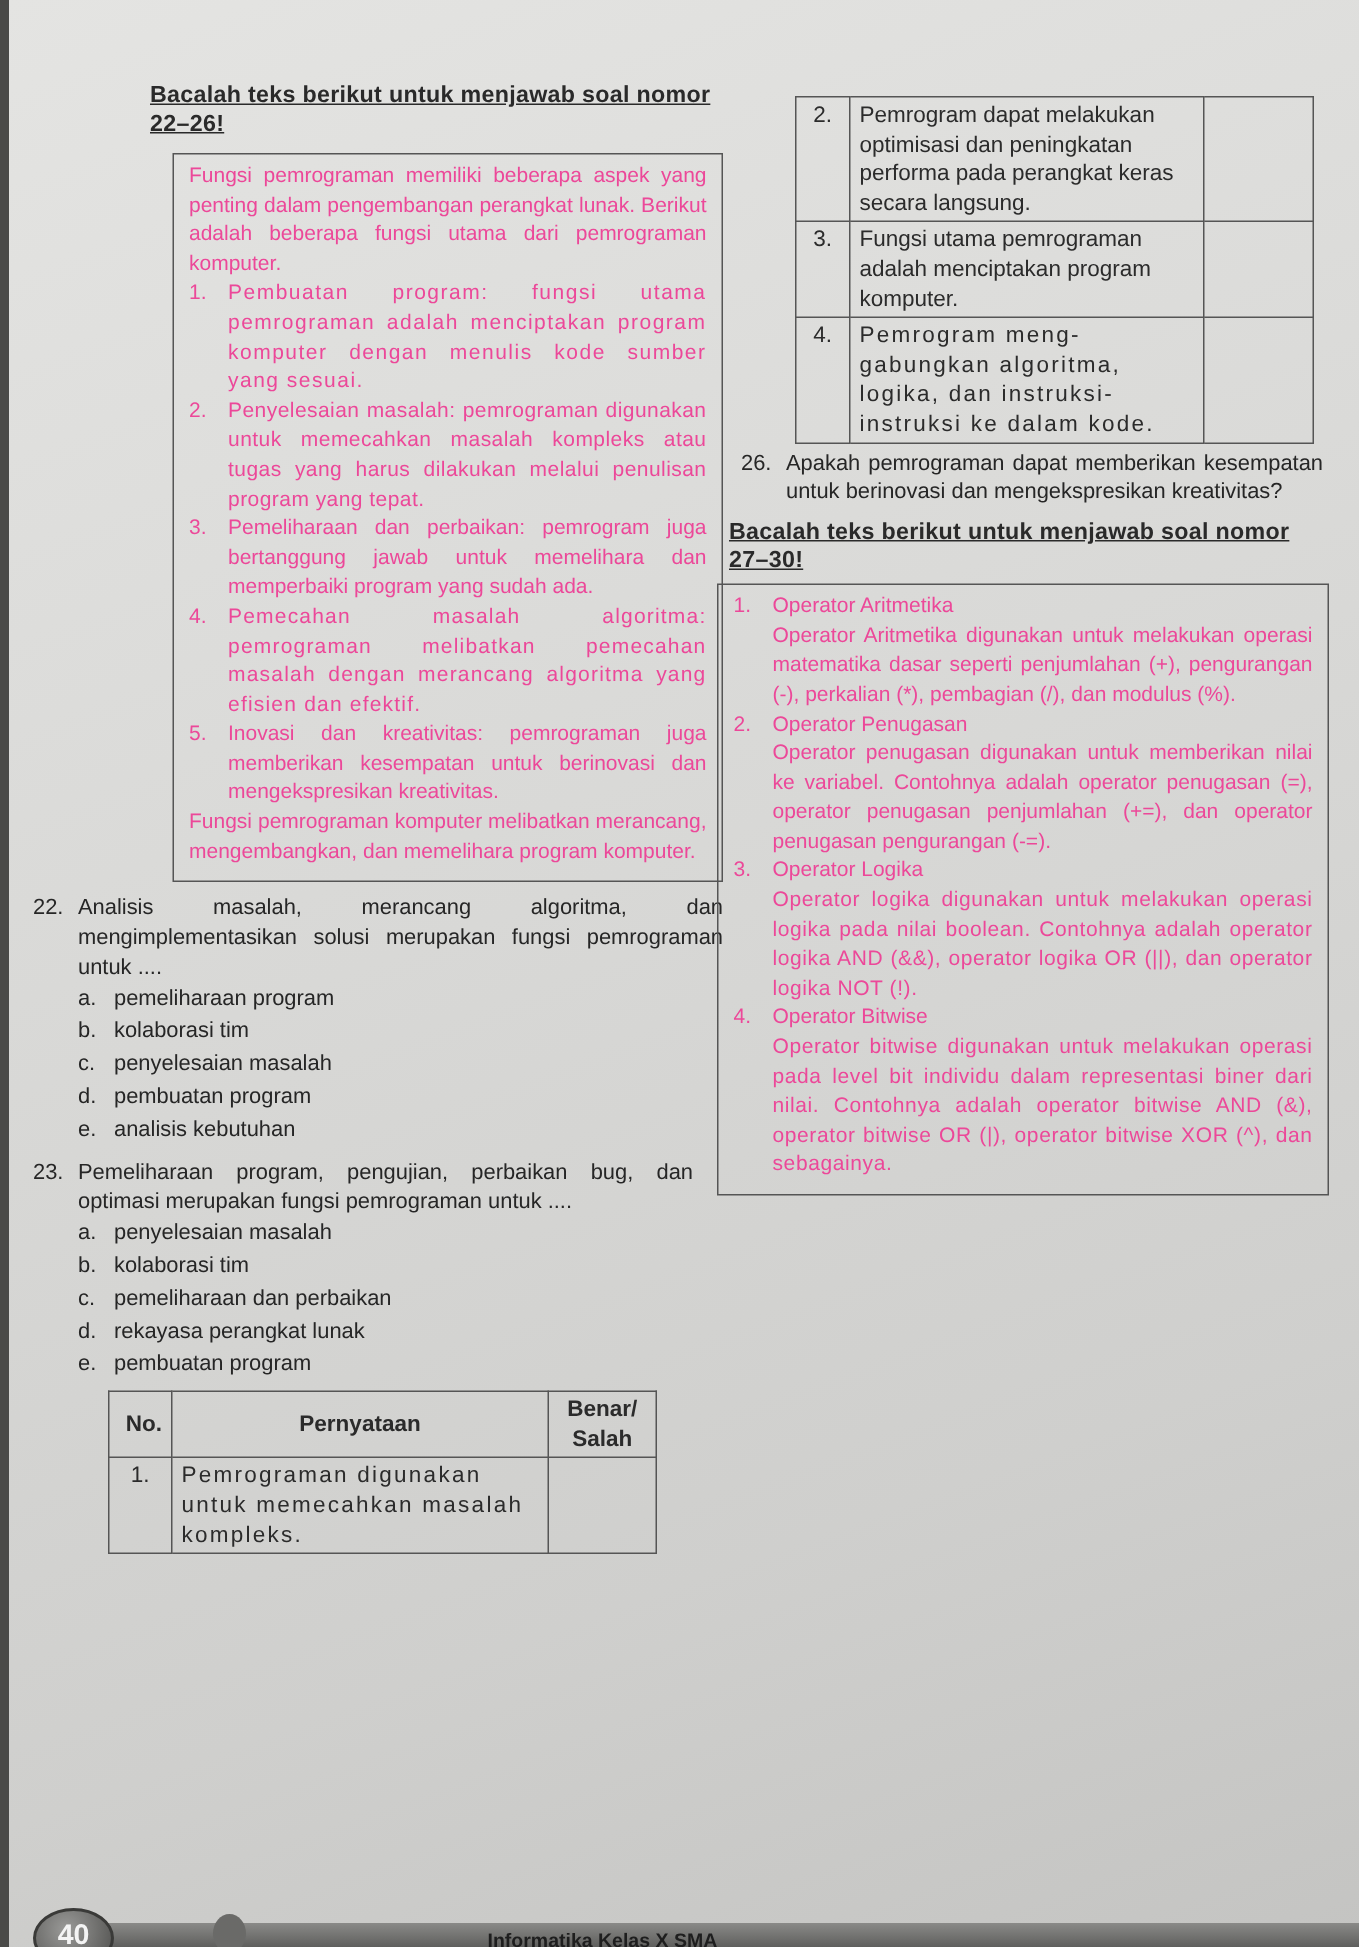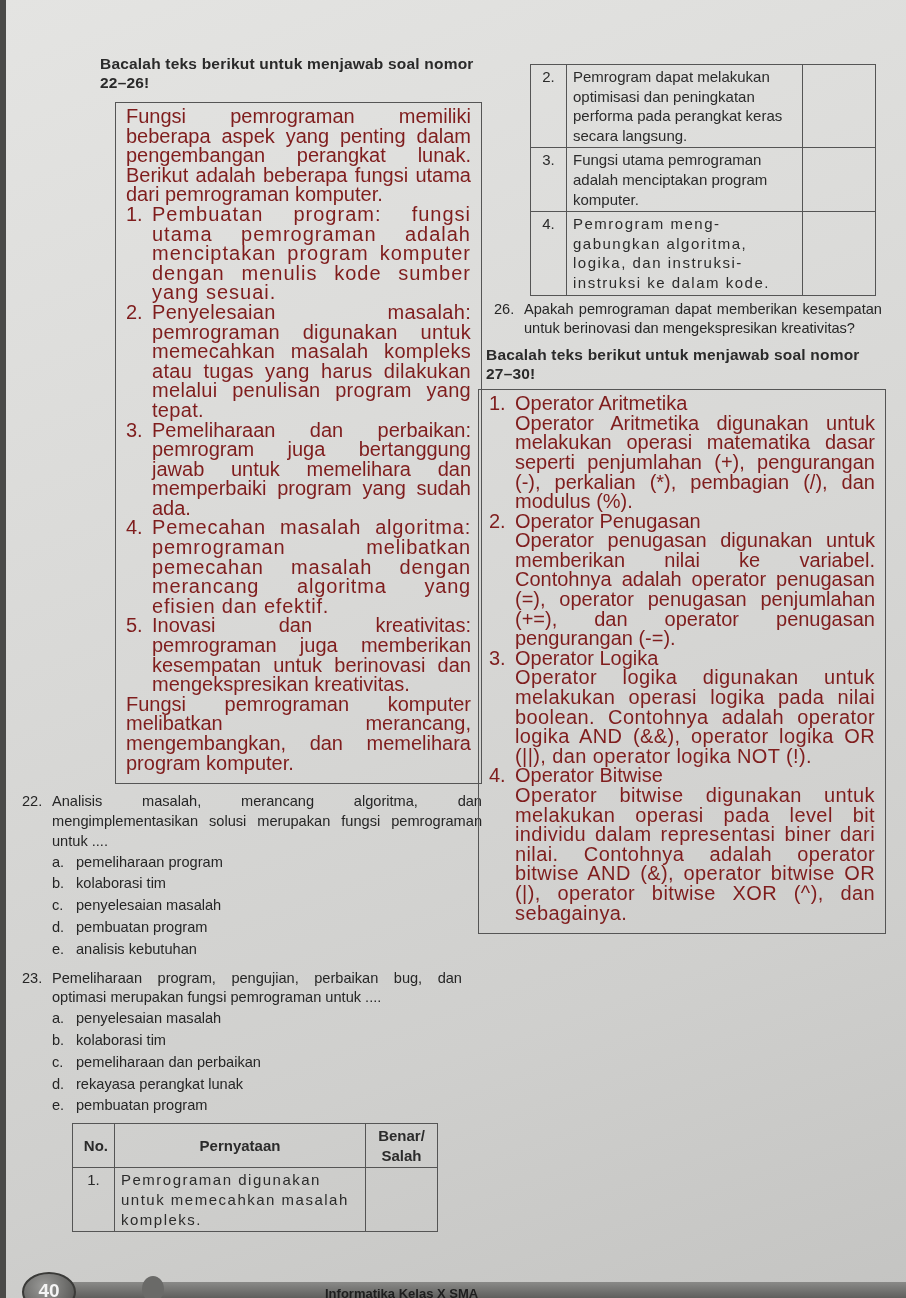--- a/index.html
+++ b/index.html
@@ -8,25 +8,25 @@
     background: linear-gradient(160deg, #e4e4e2 0%, #d8d8d6 45%, #cfcfcd 75%, #c4c4c2 100%);
     font-family: "Liberation Sans", sans-serif;
     color: #262626;
     position: relative;
   }
   .page-edge { position: absolute; left: 0; top: 0; width: 6px; height: 1298px; background: #4a4a48; }
 
   .col-left { position: absolute; left: 100px; top: 54px; width: 382px; }
   .col-right { position: absolute; left: 466px; top: 64px; width: 420px; }
 
-  .instr { font-weight: bold; font-size: 15.5px; line-height: 19px; color: #2a2a2a; letter-spacing: 0.2px; }
+  .instr { font-weight: bold; font-size: 15.5px; line-height: 19px; color: #2a2a2a; letter-spacing: 0.2px; text-decoration: underline; }
 
   .textbox {
     border: 1.5px solid #555; padding: 4px 10px 10px 10px;
-    font-size: 20px; line-height: 19.6px; color: #7f1d1d;
+    font-size: 14px; line-height: 19.6px; color: #ec4899;
   }
   .textbox p { text-align: justify; }
   .numlist .li { display: flex; text-align: justify; }
   .numlist .num { width: 26px; flex-shrink: 0; }
   .numlist .body { flex: 1; text-align: justify; }
 
   .q { display: flex; font-size: 14.6px; line-height: 19.8px; }
   .q .qn { width: 30px; flex-shrink: 0; }
   .q .qb { flex: 1; text-align: justify; }
   .opts { margin-left: 30px; font-size: 14.6px; line-height: 21.8px; }

